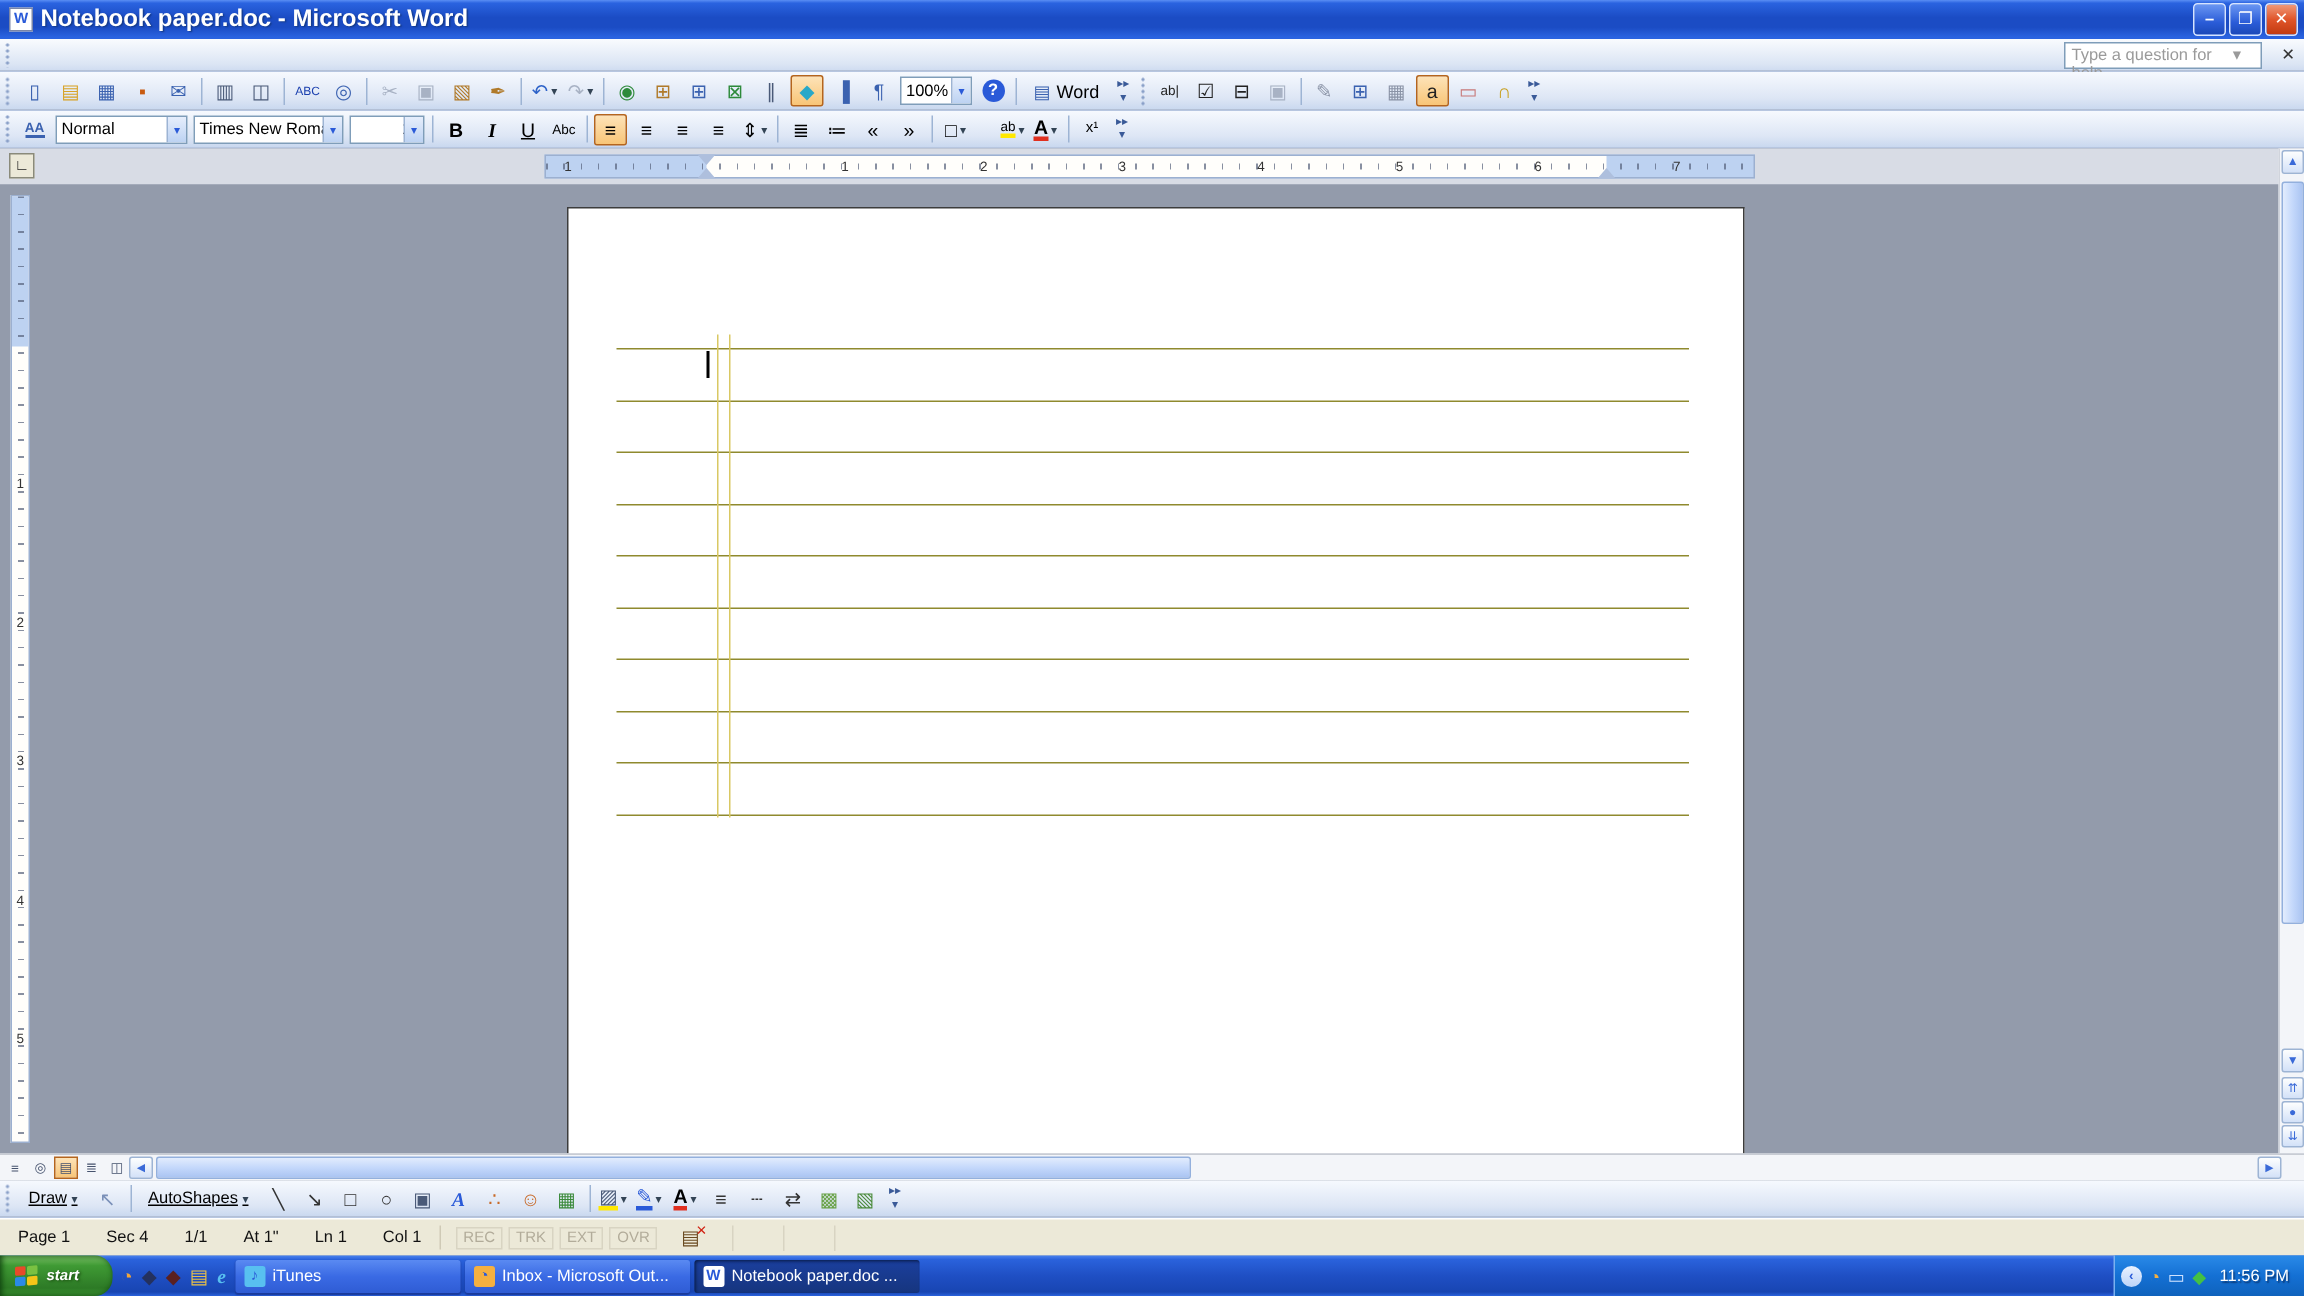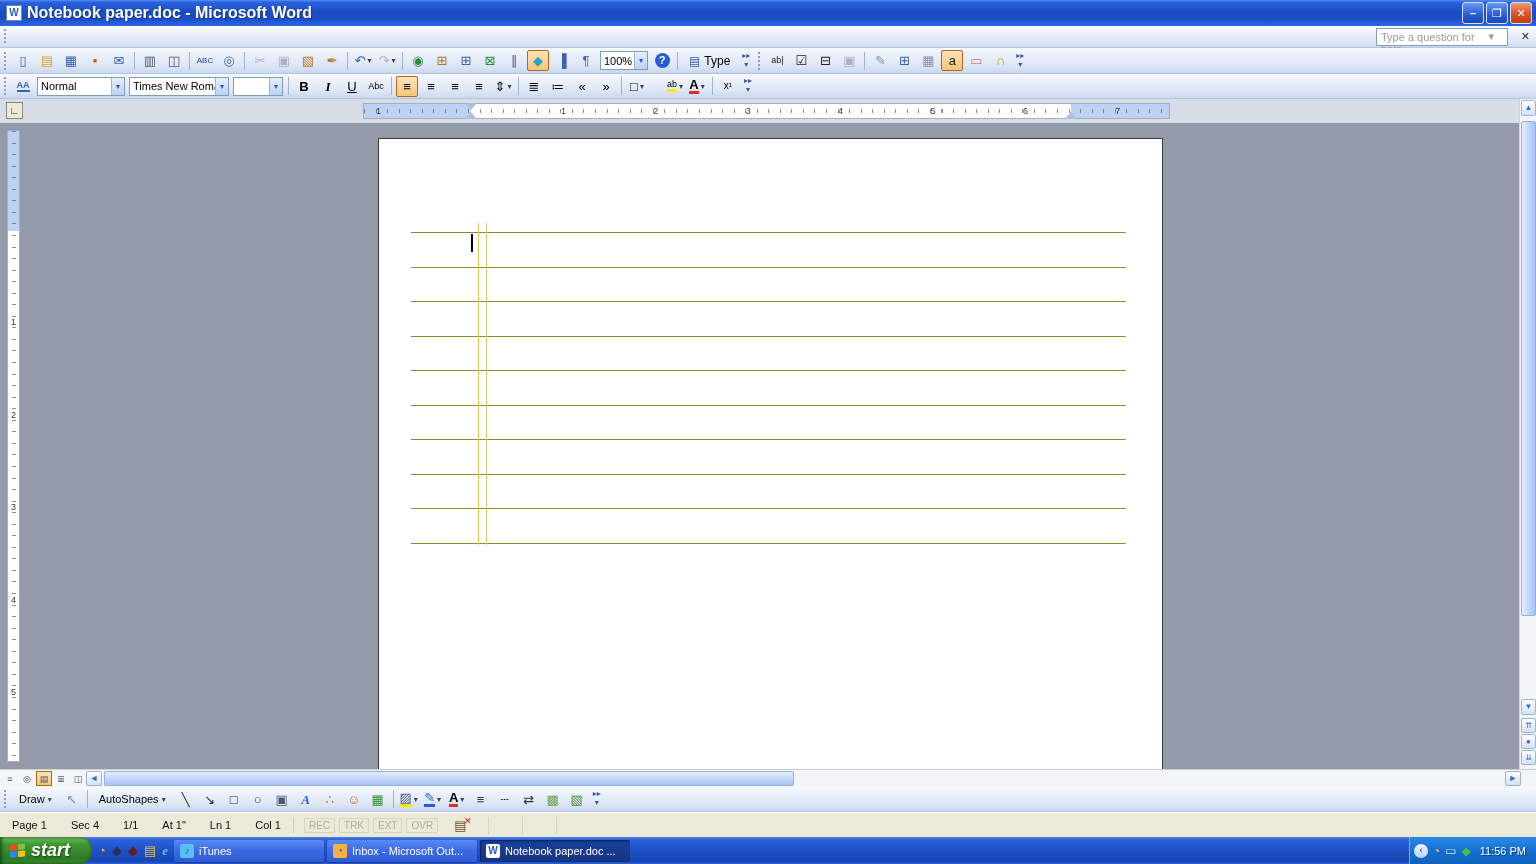--- a/index.html
+++ b/index.html
@@ -45,21 +45,21 @@
   .tbtn .glyph { font-size:13px; line-height:1; }
   .tbtn.active { background:linear-gradient(180deg,#fde3b8,#f8c577); border:1px solid #b5651d; }
   .tbtn.disabled .glyph { color:#a8b2c4 !important; }
   .tbtn .ddv { font-size:8px; color:#345; margin-left:2px; }
   .tsep { width:1px; height:18px; background:#9db4d4; margin:0 3px; }
   .combo { height:19px; background:#fff; border:1px solid #7f9db9; margin:0 2px; display:flex;
     align-items:center; position:relative; padding:0 14px 0 3px; font-size:11px; white-space:nowrap; overflow:hidden; }
   .combo .dd-btn { position:absolute; right:0; top:0; bottom:0; width:13px;
     background:linear-gradient(180deg,#e6eefc,#bcd2f2); border-left:1px solid #9db4d4;
     color:#2a5ad8; font-size:8px; text-align:center; line-height:17px; }
-  .menubtn { display:flex; align-items:center; padding:2px 6px; margin:0 1px; border:1px solid transparent; border-radius:2px; }
+  .menubtn { display:flex; align-items:center; padding:2px 6px; margin:0 1px; border:1px solid transparent; border-radius:2px;text-decoration:underline; }
   .menubtn .ddv { font-size:8px; color:#345; margin-left:3px; }
   .readbtn { display:flex; align-items:center; gap:4px; border:1px solid transparent; border-radius:2px; padding:2px 7px; font-size:12px; }
   .readbtn .bk { color:#3b62b0; font-size:12px; }
   .chev { width:12px; height:20px; color:#3a5a98; font-size:8px; line-height:9px; text-align:center; margin:0 2px; }
   .glyph.ul { border-bottom:2px solid #3b62b0; }
   .glyph.hl { border-bottom:3px solid #ffe800;margin-left:16px; }
   .glyph.fc { border-bottom:3px solid #e03020; }
   .glyph.fill { border-bottom:3px solid #ffe800; }
   .glyph.lc { border-bottom:3px solid #2a5ad8; }
   .glyph.b { font-weight:bold; }
@@ -125,21 +125,21 @@
   .st-book { position:relative; margin-left:14px; font-size:13px; color:#6a4a20; }
   .st-book .x { position:absolute; right:-5px; top:-2px; color:#d02010; font-size:9px; font-weight:bold; }
   .st-cell { width:34px; height:17px; border-left:1px solid #d8d4c2; }
 
   
   .taskbar { position:absolute; top:837px; left:0; right:0; height:27px;
     background:linear-gradient(180deg,#4a82ee 0%,#2a62dc 10%,#1f4fc4 50%,#1845b2 90%,#2a62dc 100%); display:flex; align-items:center; }
   .start-btn { height:27px; padding:0 22px 0 10px; display:flex; align-items:center; gap:5px;
     background:linear-gradient(180deg,#7ec46a 0%,#3f9a34 25%,#2d7a26 80%,#3f9a34 100%);
     border-radius:0 12px 12px 0; box-shadow:1px 0 4px #0a3a0a inset; }
-  .start-btn .label { color:#fff; font-size:18px; font-weight:bold; font-style:italic; text-shadow:1px 1px 2px #1a4a10;text-align:right; }
+  .start-btn .label { color:#fff; font-size:10px; font-weight:bold; font-style:italic; text-shadow:1px 1px 2px #1a4a10;text-align:right; }
   .xp-flag { width:16px; height:14px; display:grid; grid-template-columns:7px 7px; grid-template-rows:6px 6px; gap:1px; transform:skewY(-4deg); }
   .xp-flag i { border-radius:1px; }
   .quick { display:flex; align-items:center; margin:0 6px; gap:6px; }
   .qicon { font-size:13px; }
   .task-btn { width:150px; height:22px; margin-right:3px; border-radius:2px; display:flex; align-items:center; gap:5px;
     padding:0 6px; color:#fff; background:linear-gradient(180deg,#5a8af2,#3a6ae4 50%,#2f5cd4);
     box-shadow:0 1px 1px #1a3a9a; font-size:11px; white-space:nowrap; overflow:hidden; }
   .task-btn.active { background:linear-gradient(180deg,#1b3f9e,#16357e); box-shadow:inset 1px 1px 2px #0a1f50; }
   .task-btn .ticon { width:14px; height:14px; border-radius:2px; background:#fff; color:#2a5ad8; font-weight:bold;
     font-size:10px; text-align:center; line-height:14px; flex:none; }
@@ -254,21 +254,21 @@
         <div class="combo" style="width: 48px;">
           <span>100%</span>
           <span class="dd-btn">▾</span>
         </div>
         <div class="tbtn">
           <span class="glyph round">?</span>
         </div>
         <div class="tsep"></div>
         <div class="readbtn">
           <span class="bk">▤</span>
-          <span>Type</span>
+          <span>Word</span>
         </div>
       </span>
     <div class="chev">▸▸<br>▾</div>
     <div class="grip"></div>
     <span id="forms-btns" style="display:flex;align-items:center;">
         <div class="tbtn">
           <span class="glyph" style="color: rgb(34, 34, 34); font-size: 9px;">ab|</span>
         </div>
         <div class="tbtn">
           <span class="glyph" style="color: rgb(34, 34, 34);">☑</span>

